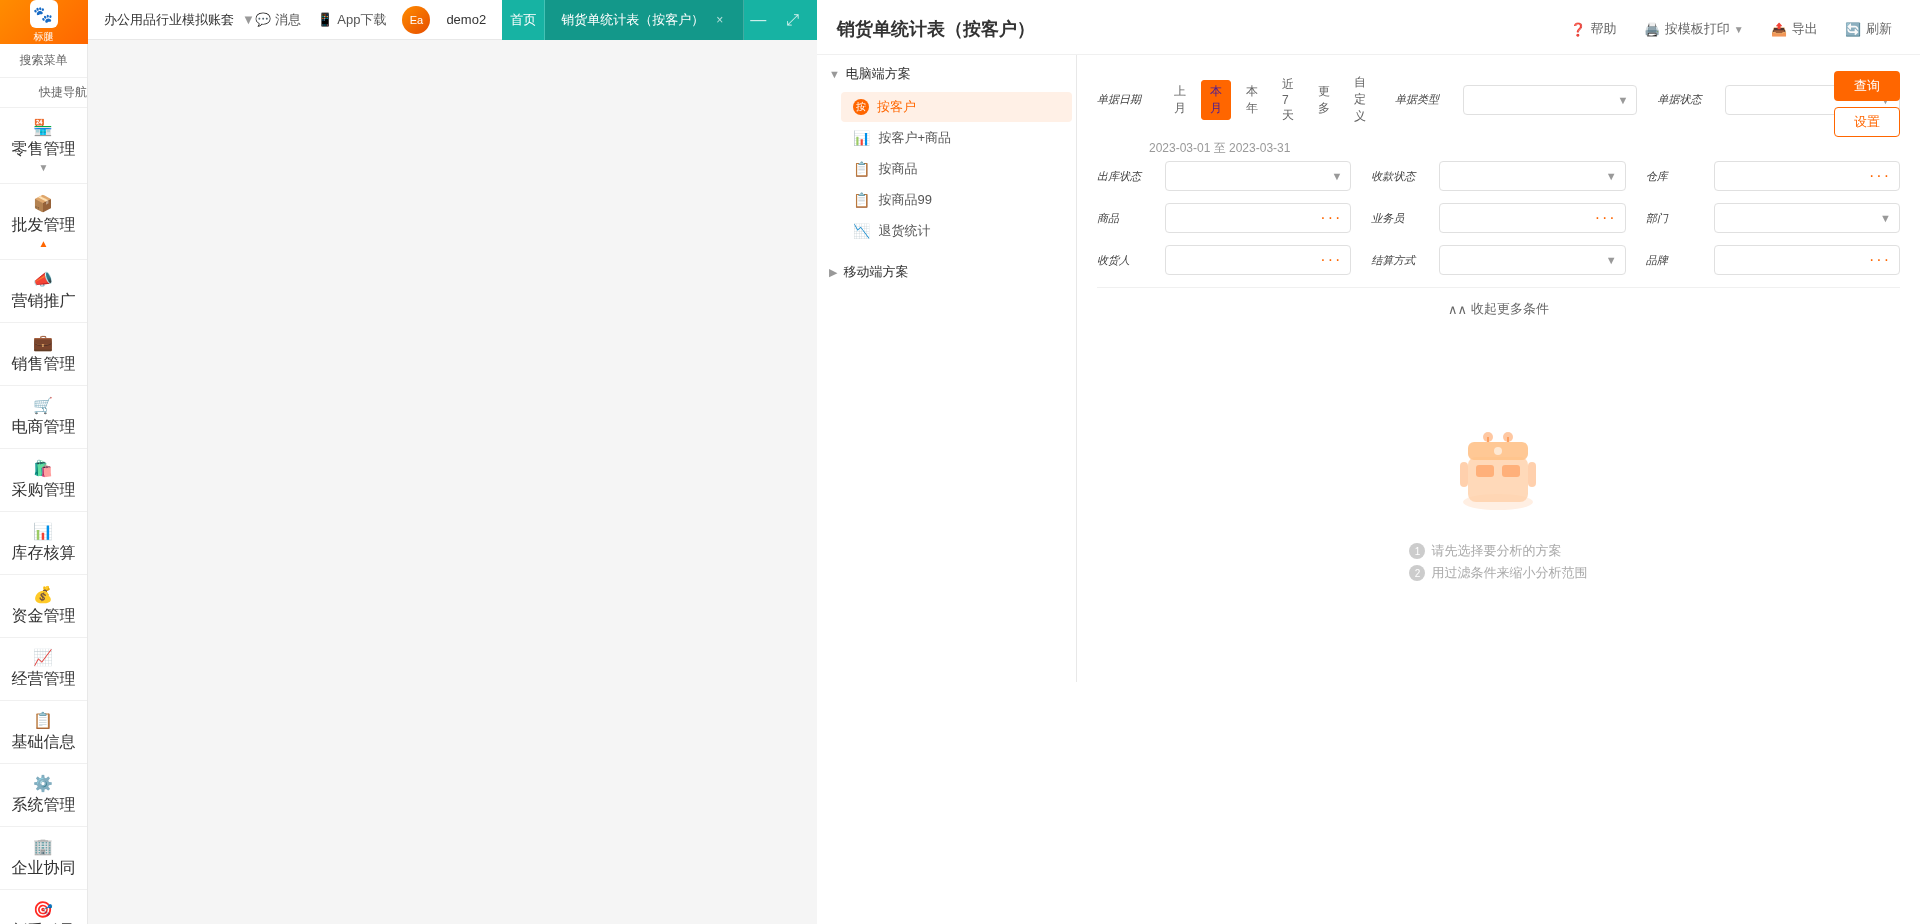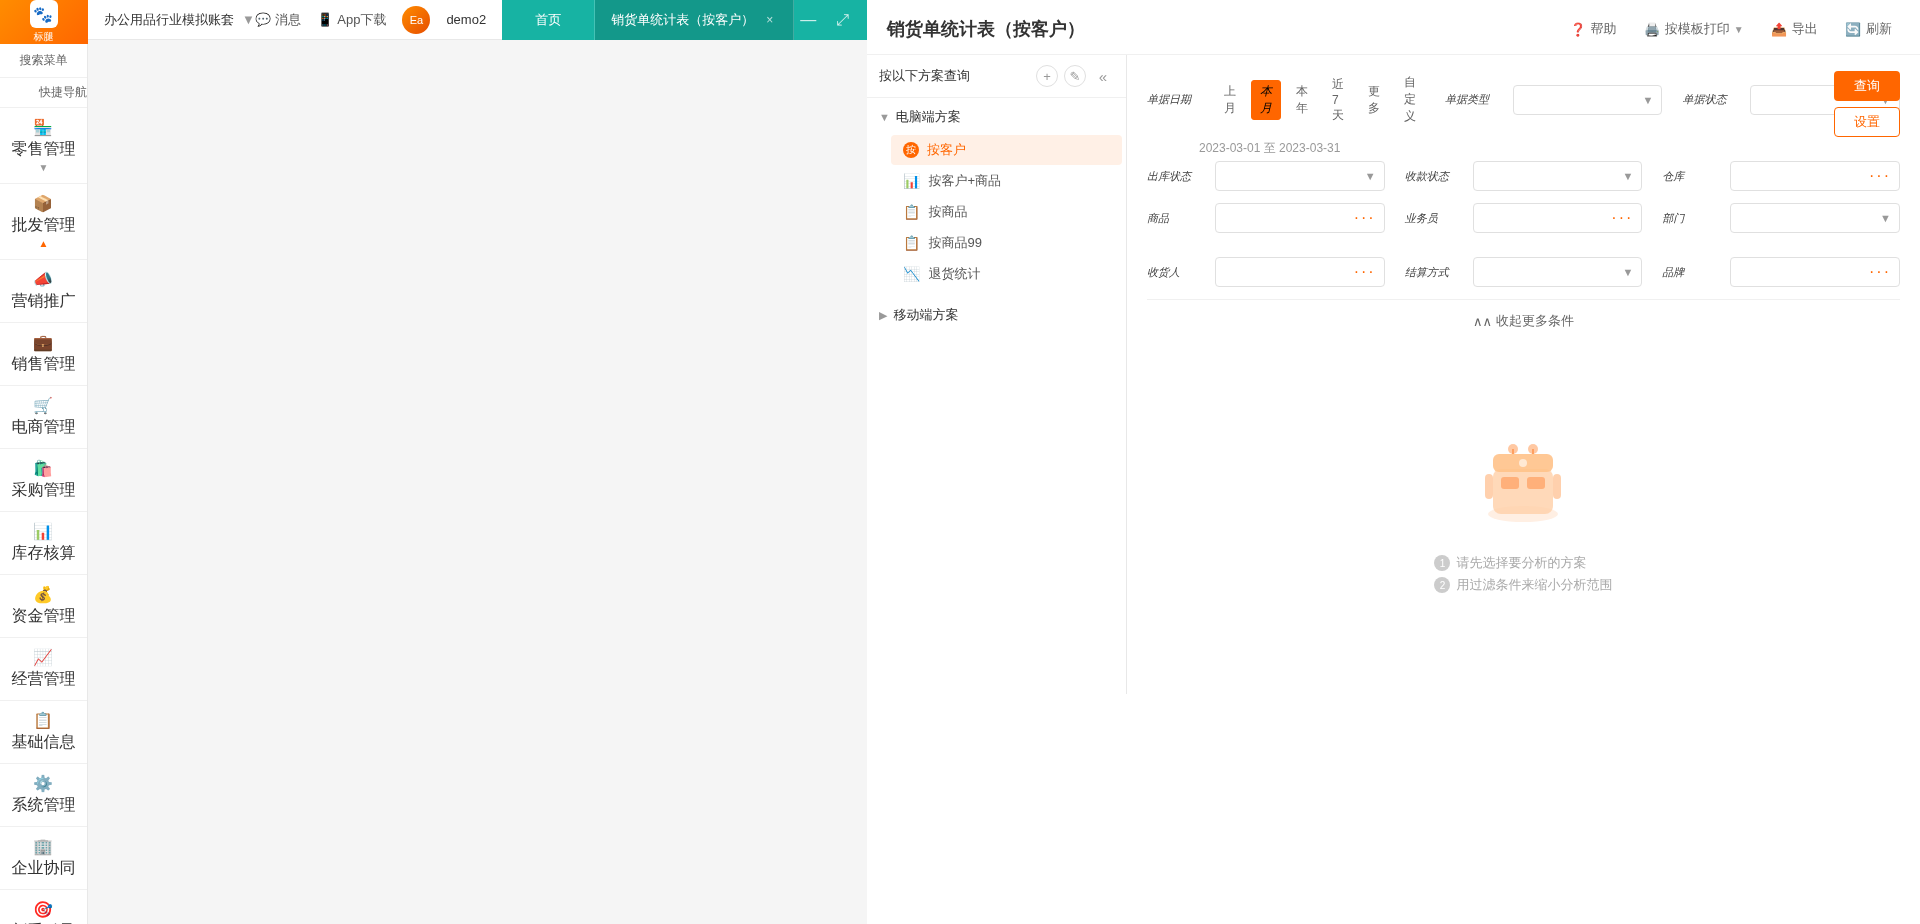--- a/index.html
+++ b/index.html
@@ -127,21 +127,21 @@
     
     .tab-bar {
       height: 40px;
       background: #17b3a3;
       display: flex;
       align-items: center;
       padding: 0 0;
       gap: 0;
     }
     .tab-home {
-      padding: 0 33px;
+      padding: 0 8px;
       height: 40px;
       display: flex;
       align-items: center;
       color: #fff;
       font-size: 13px;
       cursor: pointer;
       border-right: 1px solid rgba(255,255,255,0.2);
     }
     .tab-item {
       padding: 0 16px;
@@ -381,23 +381,22 @@
     .date-tag {
       padding: 2px 8px;
       border-radius: 3px;
       font-size: 12px;
       cursor: pointer;
       color: #666;
       border: 1px solid transparent;
     }
     .date-tag.active {
       background: #ff6600;
-      color: #000000;
+      color: #4c1d95;
       border-color: #ff6600;
-      font-style: italic;
     }
 
     
     .collapse-row {
       display: flex;
       justify-content: center;
       margin-top: 8px;
       padding-top: 8px;
       border-top: 1px solid #f0f0f0;
     }
@@ -582,28 +581,20 @@
           <div class="action-btn">
             <span>🔄</span>
             <span>刷新</span>
           </div>
         </div>
       </div>
 
       <div class="content-body">
 
         <div class="scheme-panel">
-          <div class="scheme-header">
-            <span class="scheme-header-title">按以下方案查询</span>
-            <div class="scheme-header-actions">
-              <div class="scheme-icon-btn">+</div>
-              <div class="scheme-icon-btn">✎</div>
-              <div class="scheme-icon-btn collapse">«</div>
-            </div>
-          </div>
 
           <div class="scheme-group">
             <div class="scheme-group-title">
               <span class="expand-icon">▼</span>
               <span>电脑端方案</span>
             </div>
             <div class="scheme-group-items">
               <div class="scheme-item active">
                 <div class="item-dot">按</div>
                 <span>按客户</span>
@@ -691,21 +682,21 @@
             </div>
             <div class="filter-item">
               <span class="filter-label">仓库</span>
               <div class="filter-input" style="flex:1;">
                 <span style="color:#ccc;"></span>
                 <span class="dots">···</span>
               </div>
             </div>
           </div>
 
-          <div class="filter-grid" style="margin-bottom:24px;">
+          <div class="filter-grid" style="margin-bottom:12px;">
             <div class="filter-item">
               <span class="filter-label">商品</span>
               <div class="filter-input" style="flex:1;">
                 <span style="color:#ccc;"></span>
                 <span class="dots">···</span>
               </div>
             </div>
             <div class="filter-item">
               <span class="filter-label">业务员</span>
               <div class="filter-input" style="flex:1;">

